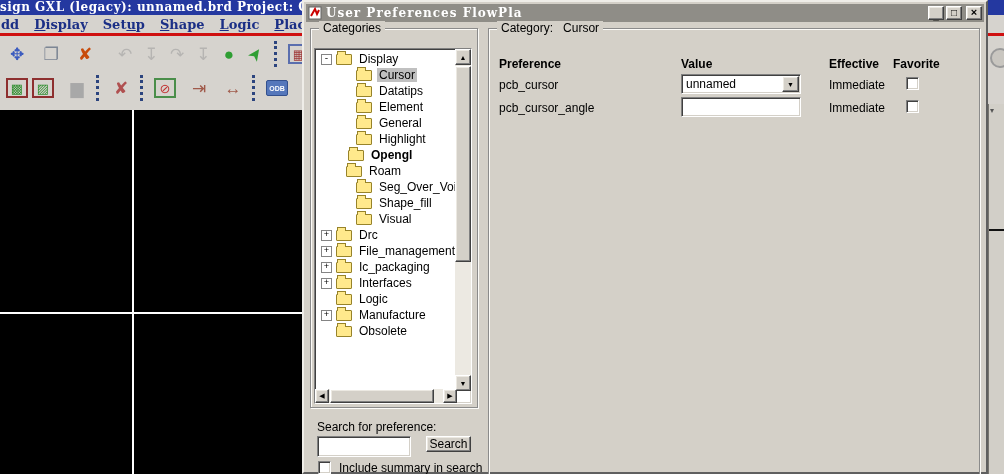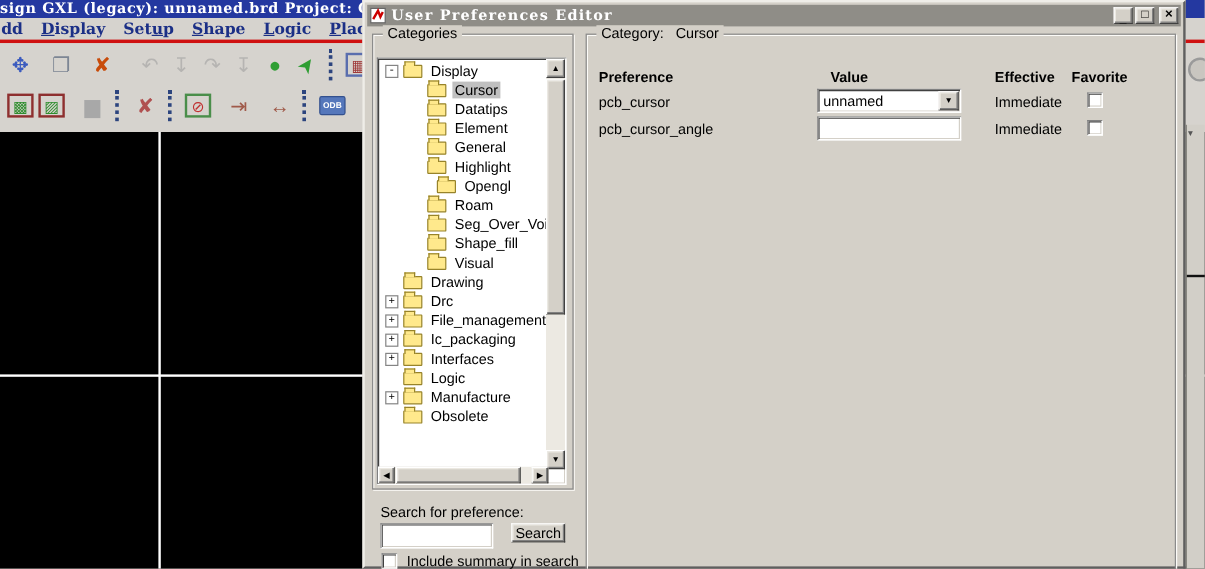--- a/index.html
+++ b/index.html
@@ -94,21 +94,21 @@
     font:12px "Liberation Sans",sans-serif; padding:2px 4px; outline:none; }
   #search-btn { position:absolute; left:122px; top:434px; width:45px; height:16px;
     font:12px "Liberation Sans",sans-serif; display:flex; align-items:center; justify-content:center; }
   .checkbox { width:13px; height:13px; background:#fff; border:1px solid; border-color:#808080 #fff #fff #808080;
     box-shadow:inset 1px 1px 0 #404040, inset -1px -1px 0 #d4d0c8; flex:0 0 auto; }
   #search-check { position:absolute; left:14px; top:459px; }
   #search-check-label { position:absolute; left:35px; top:459px; font:12px "Liberation Sans",sans-serif; }
 
   #grp-category { left:184px; top:26px; width:492px; height:452px; }
   .hdr { position:absolute; top:28px; font:bold 12px "Liberation Sans",sans-serif; color:#000; }
-  #hdr-pref { left:10px; } #hdr-val { left:192px;margin-left:11px; } #hdr-eff { left:340px; } #hdr-fav { left:404px; }
+  #hdr-pref { left:10px; } #hdr-val { left:192px; } #hdr-eff { left:340px; } #hdr-fav { left:404px; }
   .pref-name { position:absolute; left:10px; font:12px "Liberation Sans",sans-serif; }
   .pref-eff  { position:absolute; left:340px; font:12px "Liberation Sans",sans-serif; }
   .pref-check { position:absolute; left:417px; }
   .combo { position:absolute; left:192px; width:120px; height:20px; background:#fff;
     border:1px solid; border-color:#808080 #fff #fff #808080;
     box-shadow:inset 1px 1px 0 #404040, inset -1px -1px 0 #d4d0c8; display:flex; align-items:center; }
   .combo-val { flex:1; font:12px "Liberation Sans",sans-serif; padding-left:4px; white-space:nowrap; overflow:hidden; }
   .combo-btn { width:17px; height:16px; margin-right:1px; display:flex; align-items:center; justify-content:center;
     font-size:7px; color:#000; flex:0 0 auto; }
   .pref-input { position:absolute; left:192px; width:120px; height:20px;
@@ -173,21 +173,21 @@
   <div id="rp-darkline"></div>
 </div>
 
 <div id="dialog">
 
   <div id="dlg-title">
     <svg width="14" height="14">
       <rect x="1" y="1" width="12" height="12" fill="#fff" stroke="#666"></rect>
       <path d="M3 10 L7 3 L9 8 L11 4" stroke="#c00" stroke-width="2" fill="none"></path>
     </svg>
-    <span id="dlg-title-text">User Preferences Editor</span>
+    <span id="dlg-title-text">User Preferences FlowPla</span>
     <span id="dlg-buttons" style="display: flex;">
         <span class="win-btn raised minimize">
           <span class="bglyph">_</span>
         </span>
         <span class="win-btn raised maximize">
           <span class="bglyph">□</span>
         </span>
         <span class="win-btn raised close">
           <span class="bglyph">×</span>
         </span>
@@ -223,49 +223,44 @@
         <div class="tree-row" style="padding-left: 24px;">
           <span class="tree-spacer"></span>
           <span class="folder"></span>
           <span class="tlabel">General</span>
         </div>
         <div class="tree-row" style="padding-left: 24px;">
           <span class="tree-spacer"></span>
           <span class="folder"></span>
           <span class="tlabel">Highlight</span>
         </div>
-        <div class="tree-row" style="padding-left: 32px;">
+        <div class="tree-row" style="padding-left: 16px; font-weight: bold;">
           <span class="tree-spacer"></span>
           <span class="folder"></span>
           <span class="tlabel">Opengl</span>
         </div>
-        <div class="tree-row" style="padding-left: 24px;">
+        <div class="tree-row" style="padding-left: 14px;">
           <span class="tree-spacer"></span>
           <span class="folder"></span>
           <span class="tlabel">Roam</span>
         </div>
         <div class="tree-row" style="padding-left: 24px;">
           <span class="tree-spacer"></span>
           <span class="folder"></span>
           <span class="tlabel">Seg_Over_Voi</span>
         </div>
         <div class="tree-row" style="padding-left: 24px;">
           <span class="tree-spacer"></span>
           <span class="folder"></span>
           <span class="tlabel">Shape_fill</span>
         </div>
         <div class="tree-row" style="padding-left: 24px;">
           <span class="tree-spacer"></span>
           <span class="folder"></span>
           <span class="tlabel">Visual</span>
-        </div>
-        <div class="tree-row" style="padding-left: 4px;">
-          <span class="tree-spacer"></span>
-          <span class="folder"></span>
-          <span class="tlabel">Drawing</span>
         </div>
         <div class="tree-row" style="padding-left: 4px;">
           <span class="expandbox">+</span>
           <span class="folder"></span>
           <span class="tlabel">Drc</span>
         </div>
         <div class="tree-row" style="padding-left: 4px;">
           <span class="expandbox">+</span>
           <span class="folder"></span>
           <span class="tlabel">File_management</span>

